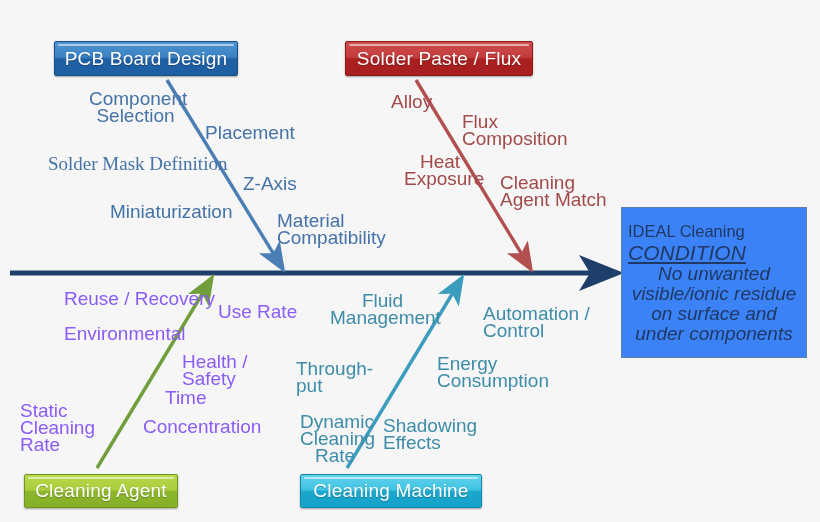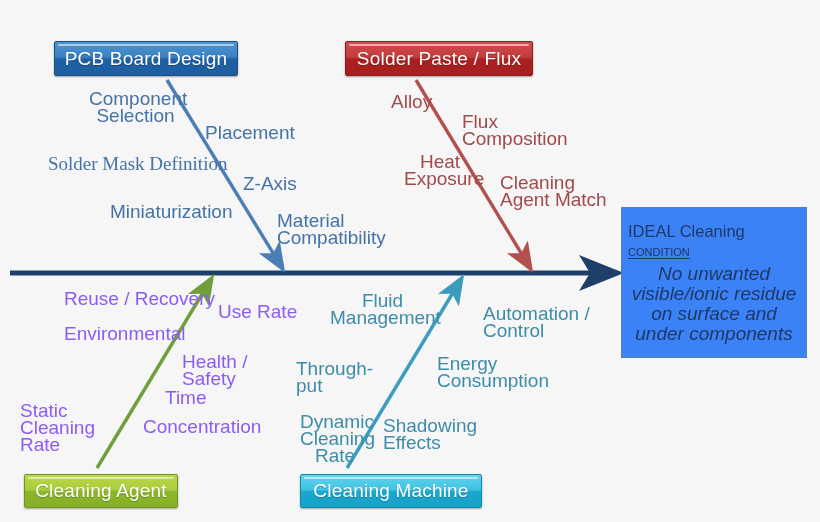--- a/index.html
+++ b/index.html
@@ -84,24 +84,25 @@
     align-items: flex-start;
     justify-content: center;
     text-align: center;
     padding: 4px 6px;
   }
   .effect-title {
     font-size: 16.5px;
     line-height: 21px;
   }
   .effect-sub {
-    font-size: 11px;
+    font-size: 21px;
     line-height: 21px;
     text-decoration: underline;
     text-underline-offset: 2px;
+    font-style: italic;
   }
   .effect-desc {
     font-style: italic;
     font-size: 19px;
     line-height: 20px;
     margin-top: 1px;
   }
 
   
   .cause {

